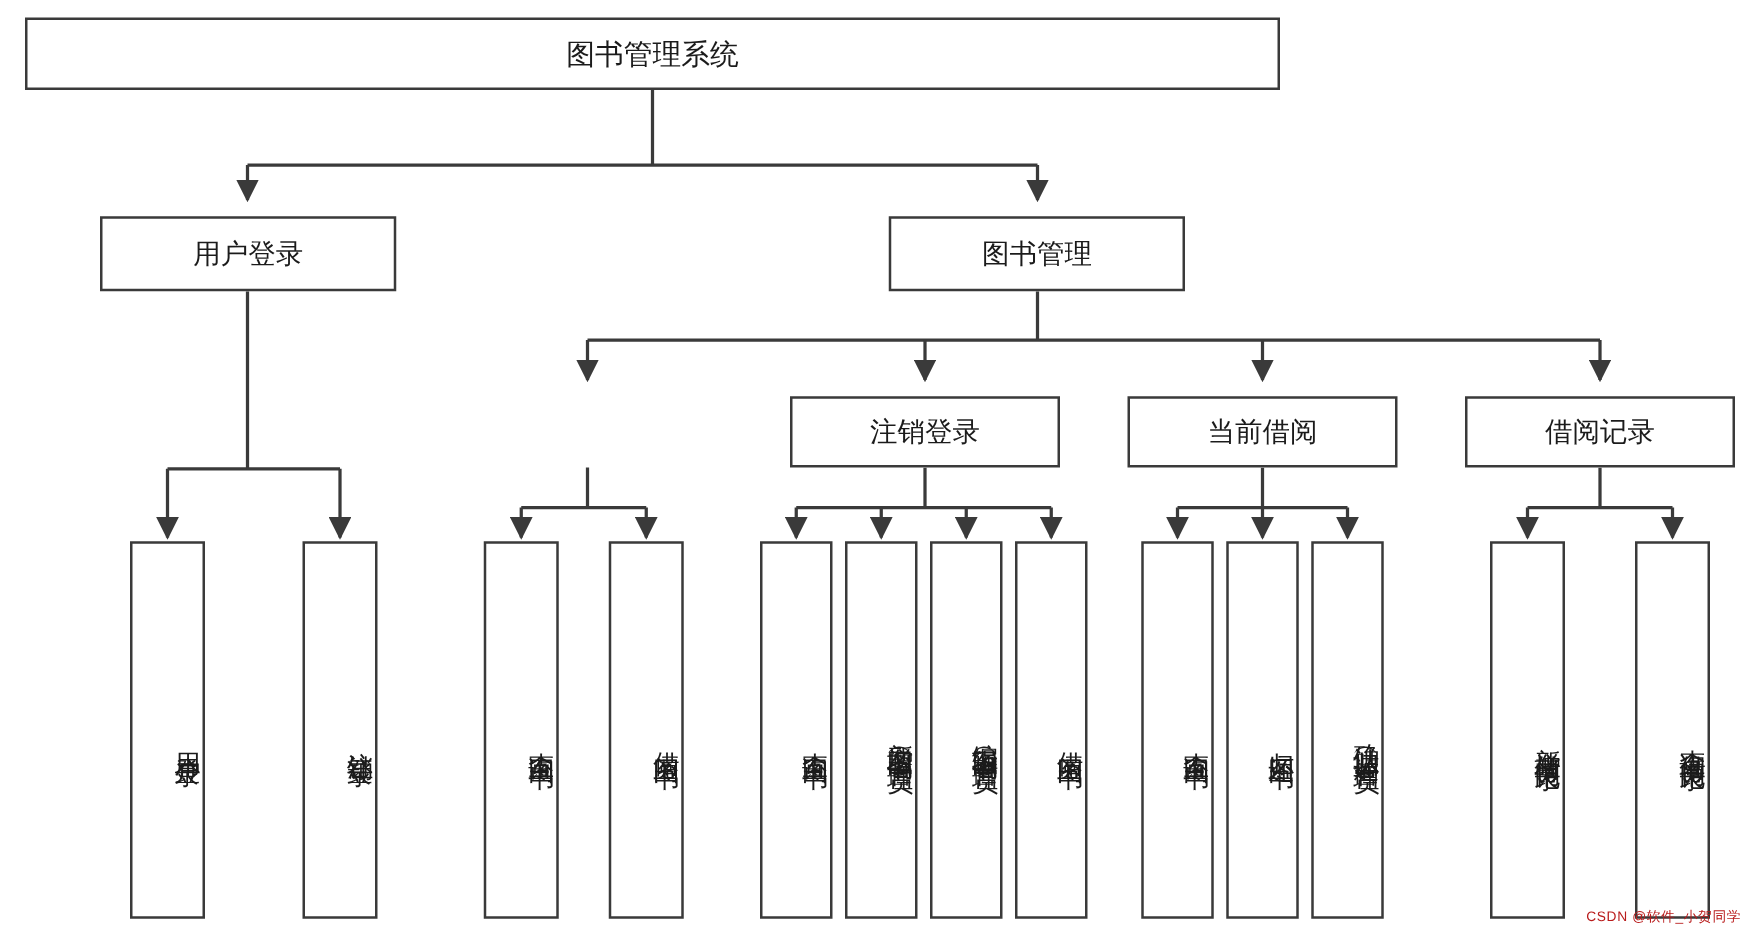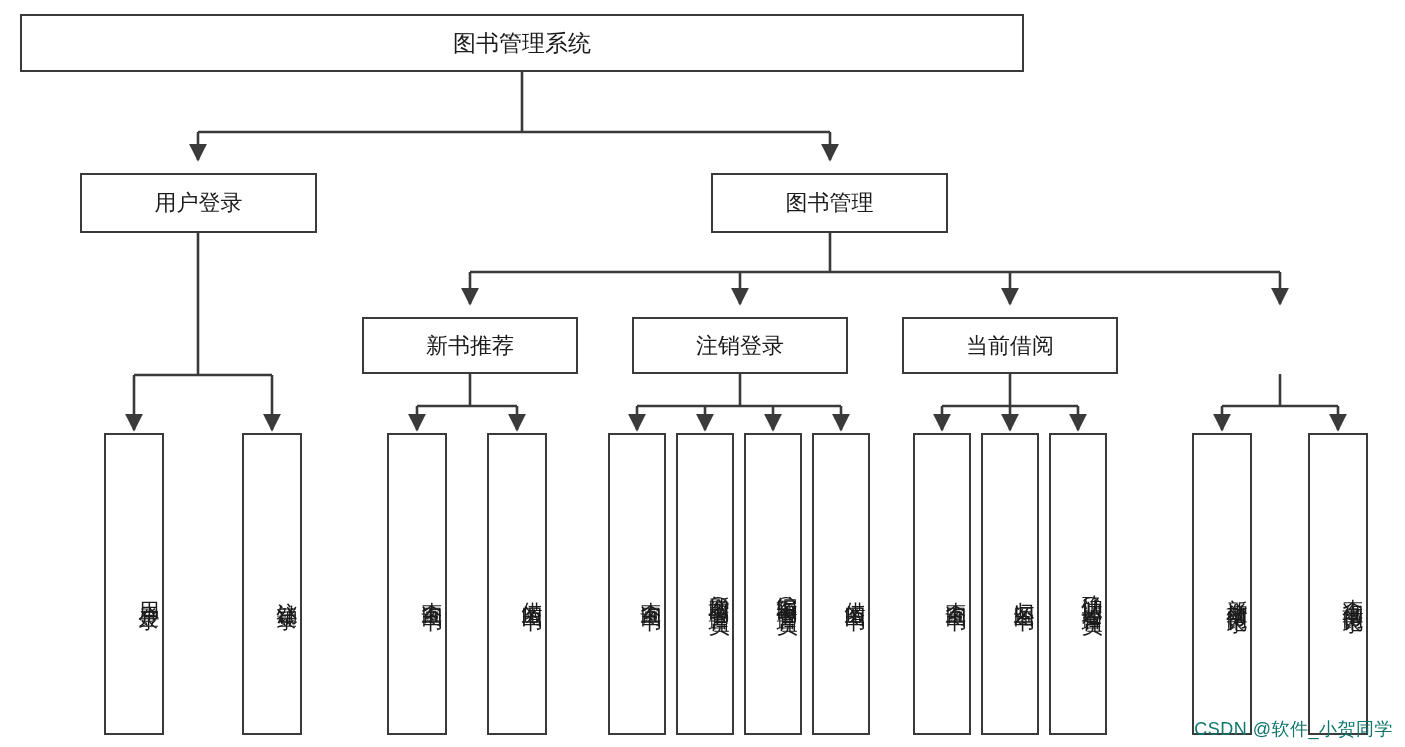--- a/index.html
+++ b/index.html
@@ -55,22 +55,22 @@
   }
   .node.v .lbl {
     writing-mode: vertical-rl;
     text-orientation: upright;
     display: block;
   }
   .watermark {
     position: absolute;
     right: 12px;
     bottom: 6px;
-    font-size: 18px;
-    color: #0f766e;
+    font-size: 11px;
+    color: #b91c1c;
     letter-spacing: 0.5px;
     white-space: nowrap;
     user-select: none;
   }
 </style>
 </head>
 <body>
 
 <div id="canvas">
 
@@ -129,28 +129,28 @@
     <span class="lbl">图书管理系统</span>
   </div>
 
   <div class="node h" style="left:80px; top:173px; width:237px; height:60px;">
     <span class="lbl">用户登录</span>
   </div>
   <div class="node h" style="left:711px; top:173px; width:237px; height:60px;">
     <span class="lbl">图书管理</span>
   </div>
 
-  <div class="node h" style="left:362px; top:317px; width:216px; height:57px;">
-    <span class="lbl">新书推荐</span>
-  </div>
   <div class="node h" style="left:632px; top:317px; width:216px; height:57px;">
     <span class="lbl">注销登录</span>
   </div>
   <div class="node h" style="left:902px; top:317px; width:216px; height:57px;">
     <span class="lbl">当前借阅</span>
+  </div>
+  <div class="node h" style="left:1172px; top:317px; width:216px; height:57px;">
+    <span class="lbl">借阅记录</span>
   </div>
 
   <div class="node v" style="left:104px; top:433px; width:60px; height:302px;">
     <span class="lbl">用户登录</span>
   </div>
   <div class="node v" style="left:242px; top:433px; width:60px; height:302px;">
     <span class="lbl">注销登录</span>
   </div>
 
   <div class="node v" style="left:387px; top:433px; width:60px; height:302px;">

